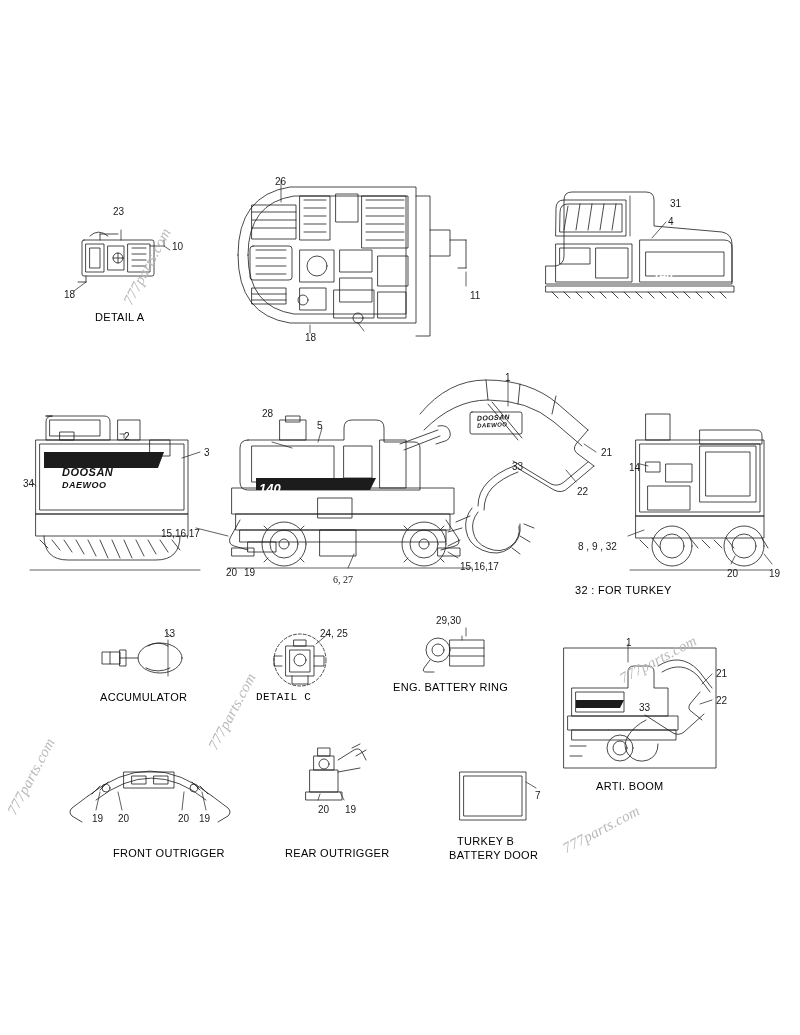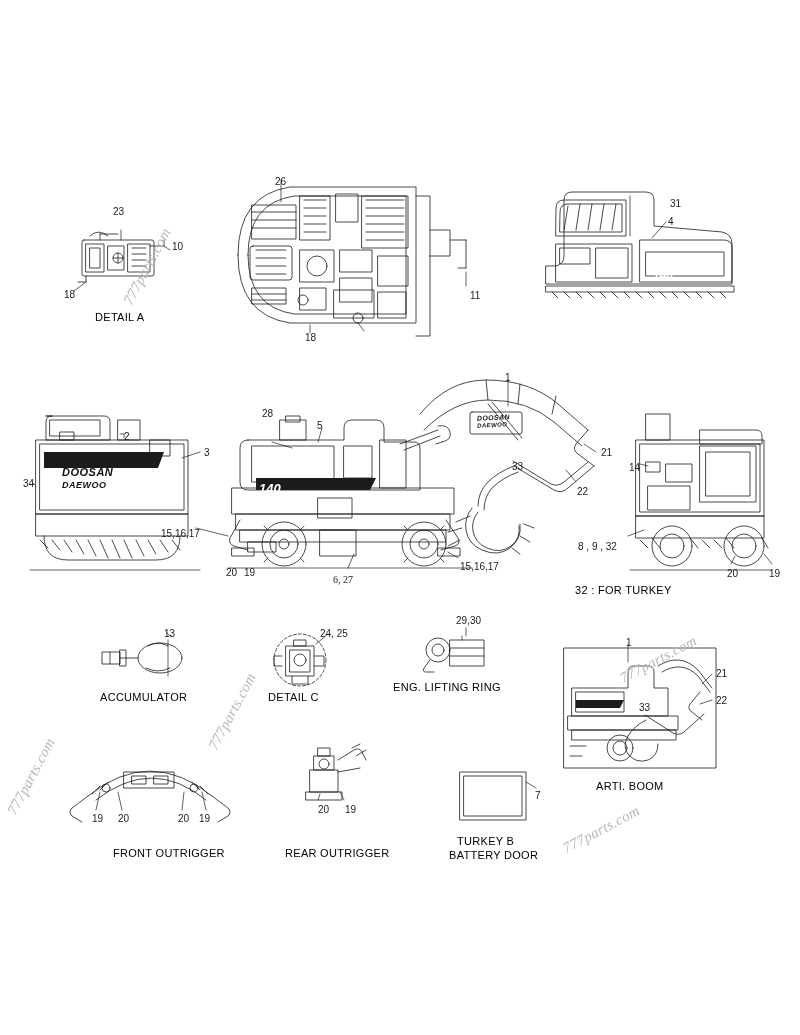--- a/index.html
+++ b/index.html
@@ -345,22 +345,22 @@
   <div class="brandbox" style="left:259px; top:481px; font-size:13px; color:#ffffff;">
     <span>140</span>
   </div>
   <div class="brandbox" style="left:653px; top:268px; font-size:12px; color:#ffffff;">
     <span>140</span>
   </div>
 
   <div>
     <div class="cap" style="left:95px; top:311px;">DETAIL  A</div>
     <div class="cap" style="left:100px; top:691px;">ACCUMULATOR</div>
-    <div class="cap" style="left:268px; top:691px;">DETAIL  C</div>
-    <div class="cap" style="left:393px; top:681px;">ENG. LIFTING RING</div>
+    <div class="cap" style="left:256px; top:691px;font-family:Liberation Mono, monospace;">DETAIL  C</div>
+    <div class="cap" style="left:393px; top:681px;">ENG. BATTERY RING</div>
     <div class="cap" style="left:596px; top:780px;">ARTI. BOOM</div>
     <div class="cap" style="left:113px; top:847px;">FRONT OUTRIGGER</div>
     <div class="cap" style="left:285px; top:847px;">REAR OUTRIGGER</div>
     <div class="cap" style="left:457px; top:835px;">TURKEY  B</div>
     <div class="cap" style="left:449px; top:849px;">BATTERY DOOR</div>
     <div class="cap" style="left:575px; top:584px;">32 : FOR TURKEY</div>
   </div>
 
   <div>
     <div class="lbl" style="left:275px; top:176px;">26</div>
@@ -384,21 +384,21 @@
     <div class="lbl" style="left:460px; top:561px;">15,16,17</div>
     <div class="lbl" style="left:226px; top:567px;">20</div>
     <div class="lbl" style="left:244px; top:567px;">19</div>
     <div class="lbl" style="left:333px; top:574px;font-family:Liberation Serif, serif;">6, 27</div>
     <div class="lbl" style="left:629px; top:462px;">14</div>
     <div class="lbl" style="left:578px; top:541px;">8 , 9 , 32</div>
     <div class="lbl" style="left:727px; top:568px;">20</div>
     <div class="lbl" style="left:769px; top:568px;">19</div>
     <div class="lbl" style="left:164px; top:628px;">13</div>
     <div class="lbl" style="left:320px; top:628px;">24, 25</div>
-    <div class="lbl" style="left:456px; top:615px;text-align:right;">29,30</div>
+    <div class="lbl" style="left:436px; top:615px;text-align:right;">29,30</div>
     <div class="lbl" style="left:626px; top:637px;">1</div>
     <div class="lbl" style="left:716px; top:668px;">21</div>
     <div class="lbl" style="left:716px; top:695px;">22</div>
     <div class="lbl" style="left:639px; top:702px;">33</div>
     <div class="lbl" style="left:92px; top:813px;">19</div>
     <div class="lbl" style="left:118px; top:813px;">20</div>
     <div class="lbl" style="left:178px; top:813px;">20</div>
     <div class="lbl" style="left:199px; top:813px;">19</div>
     <div class="lbl" style="left:318px; top:804px;">20</div>
     <div class="lbl" style="left:345px; top:804px;">19</div>

